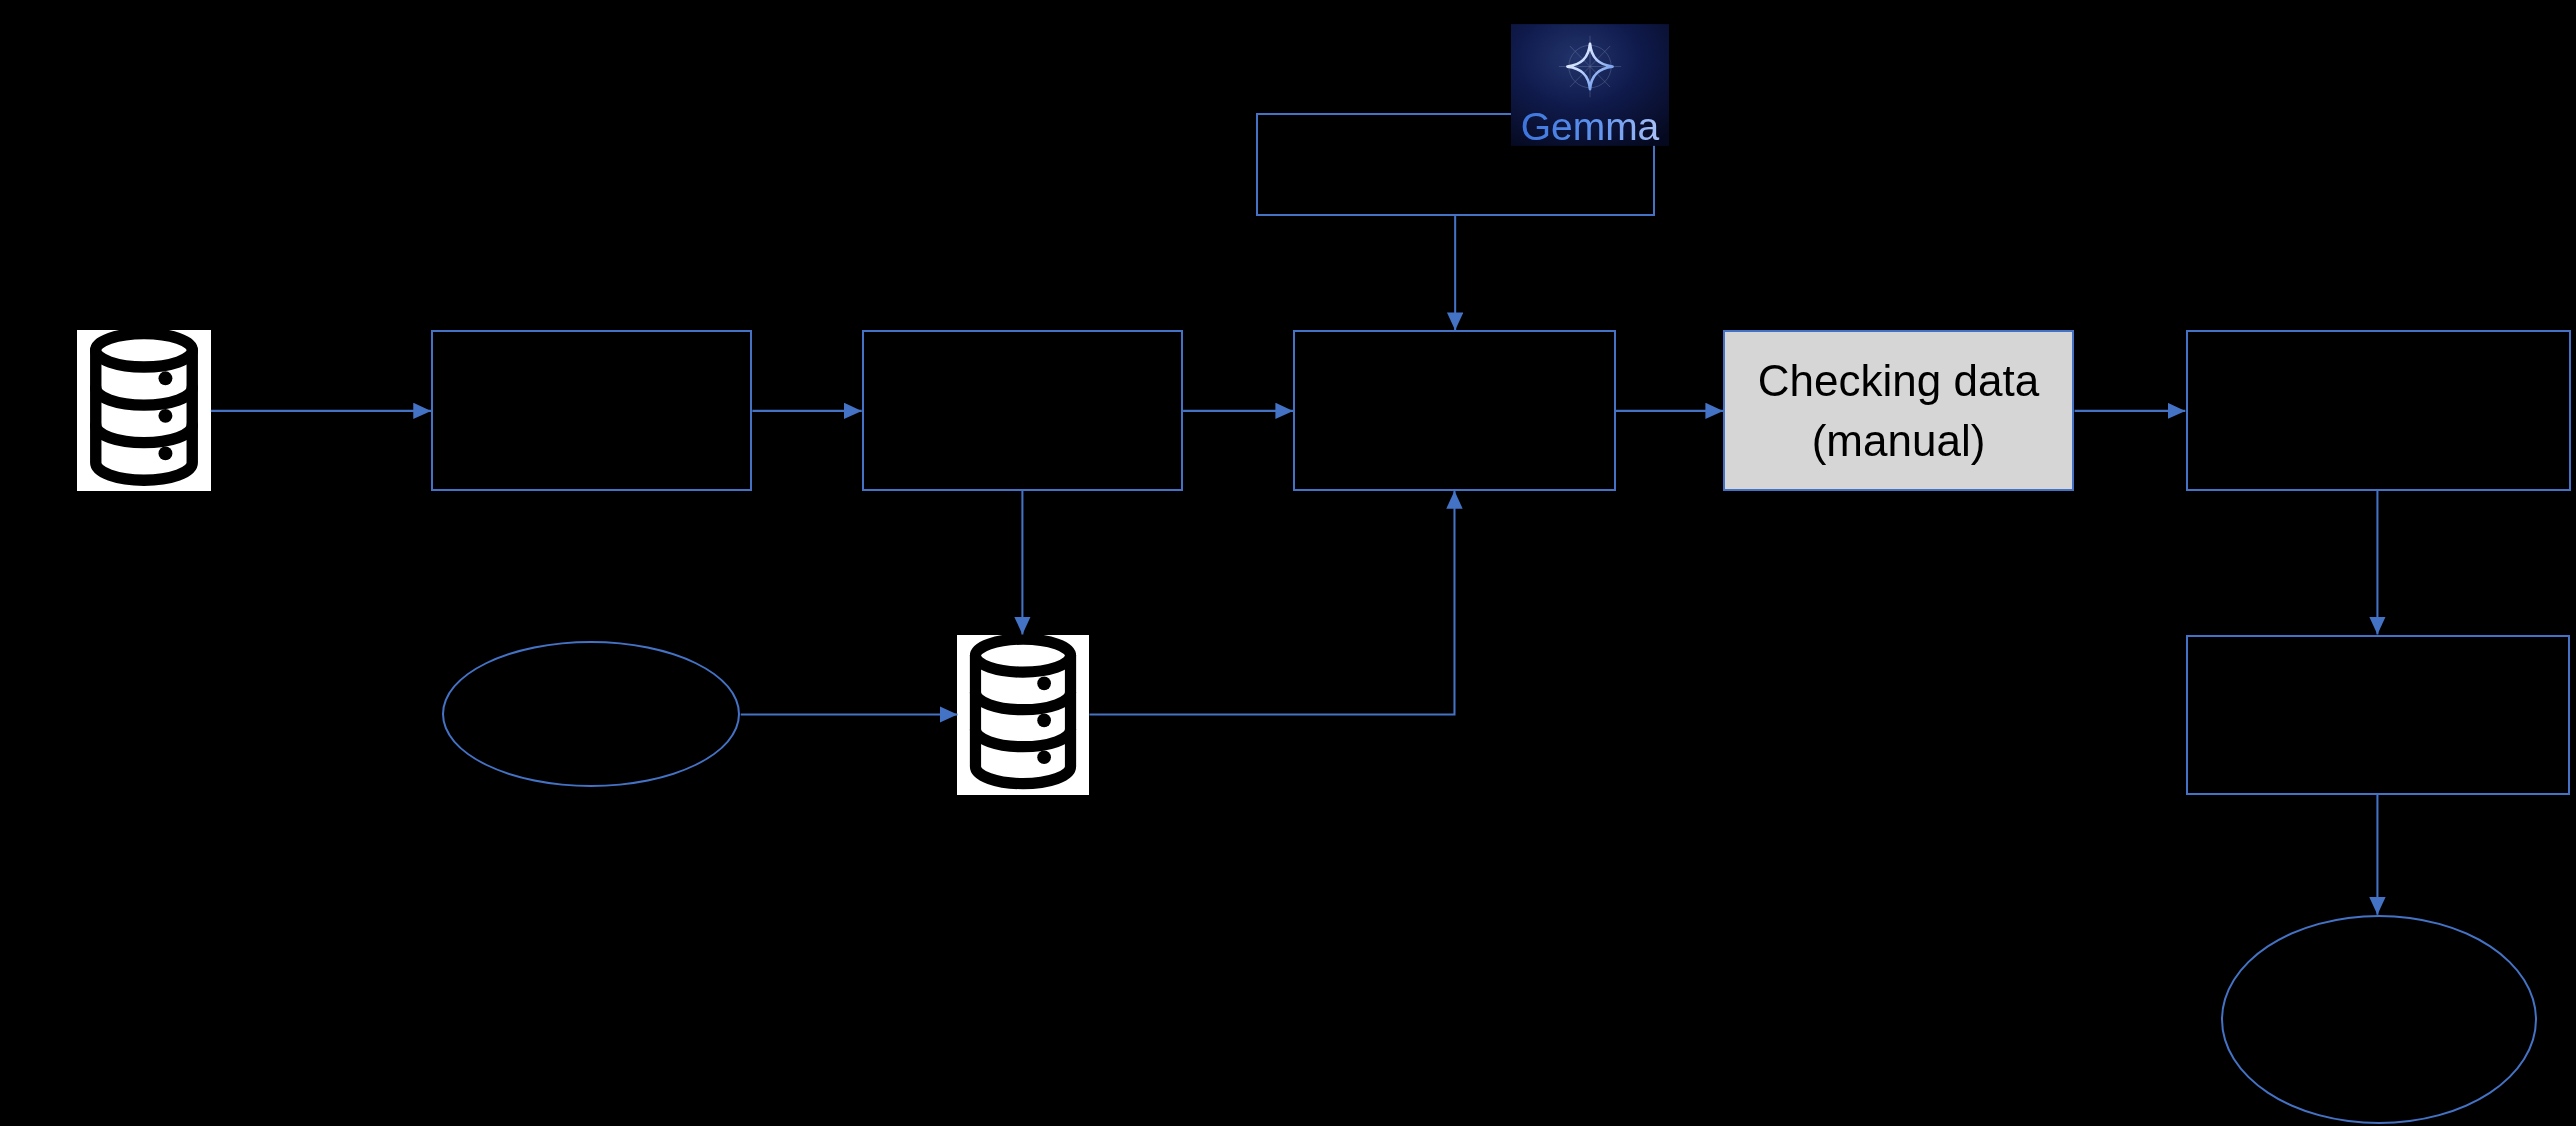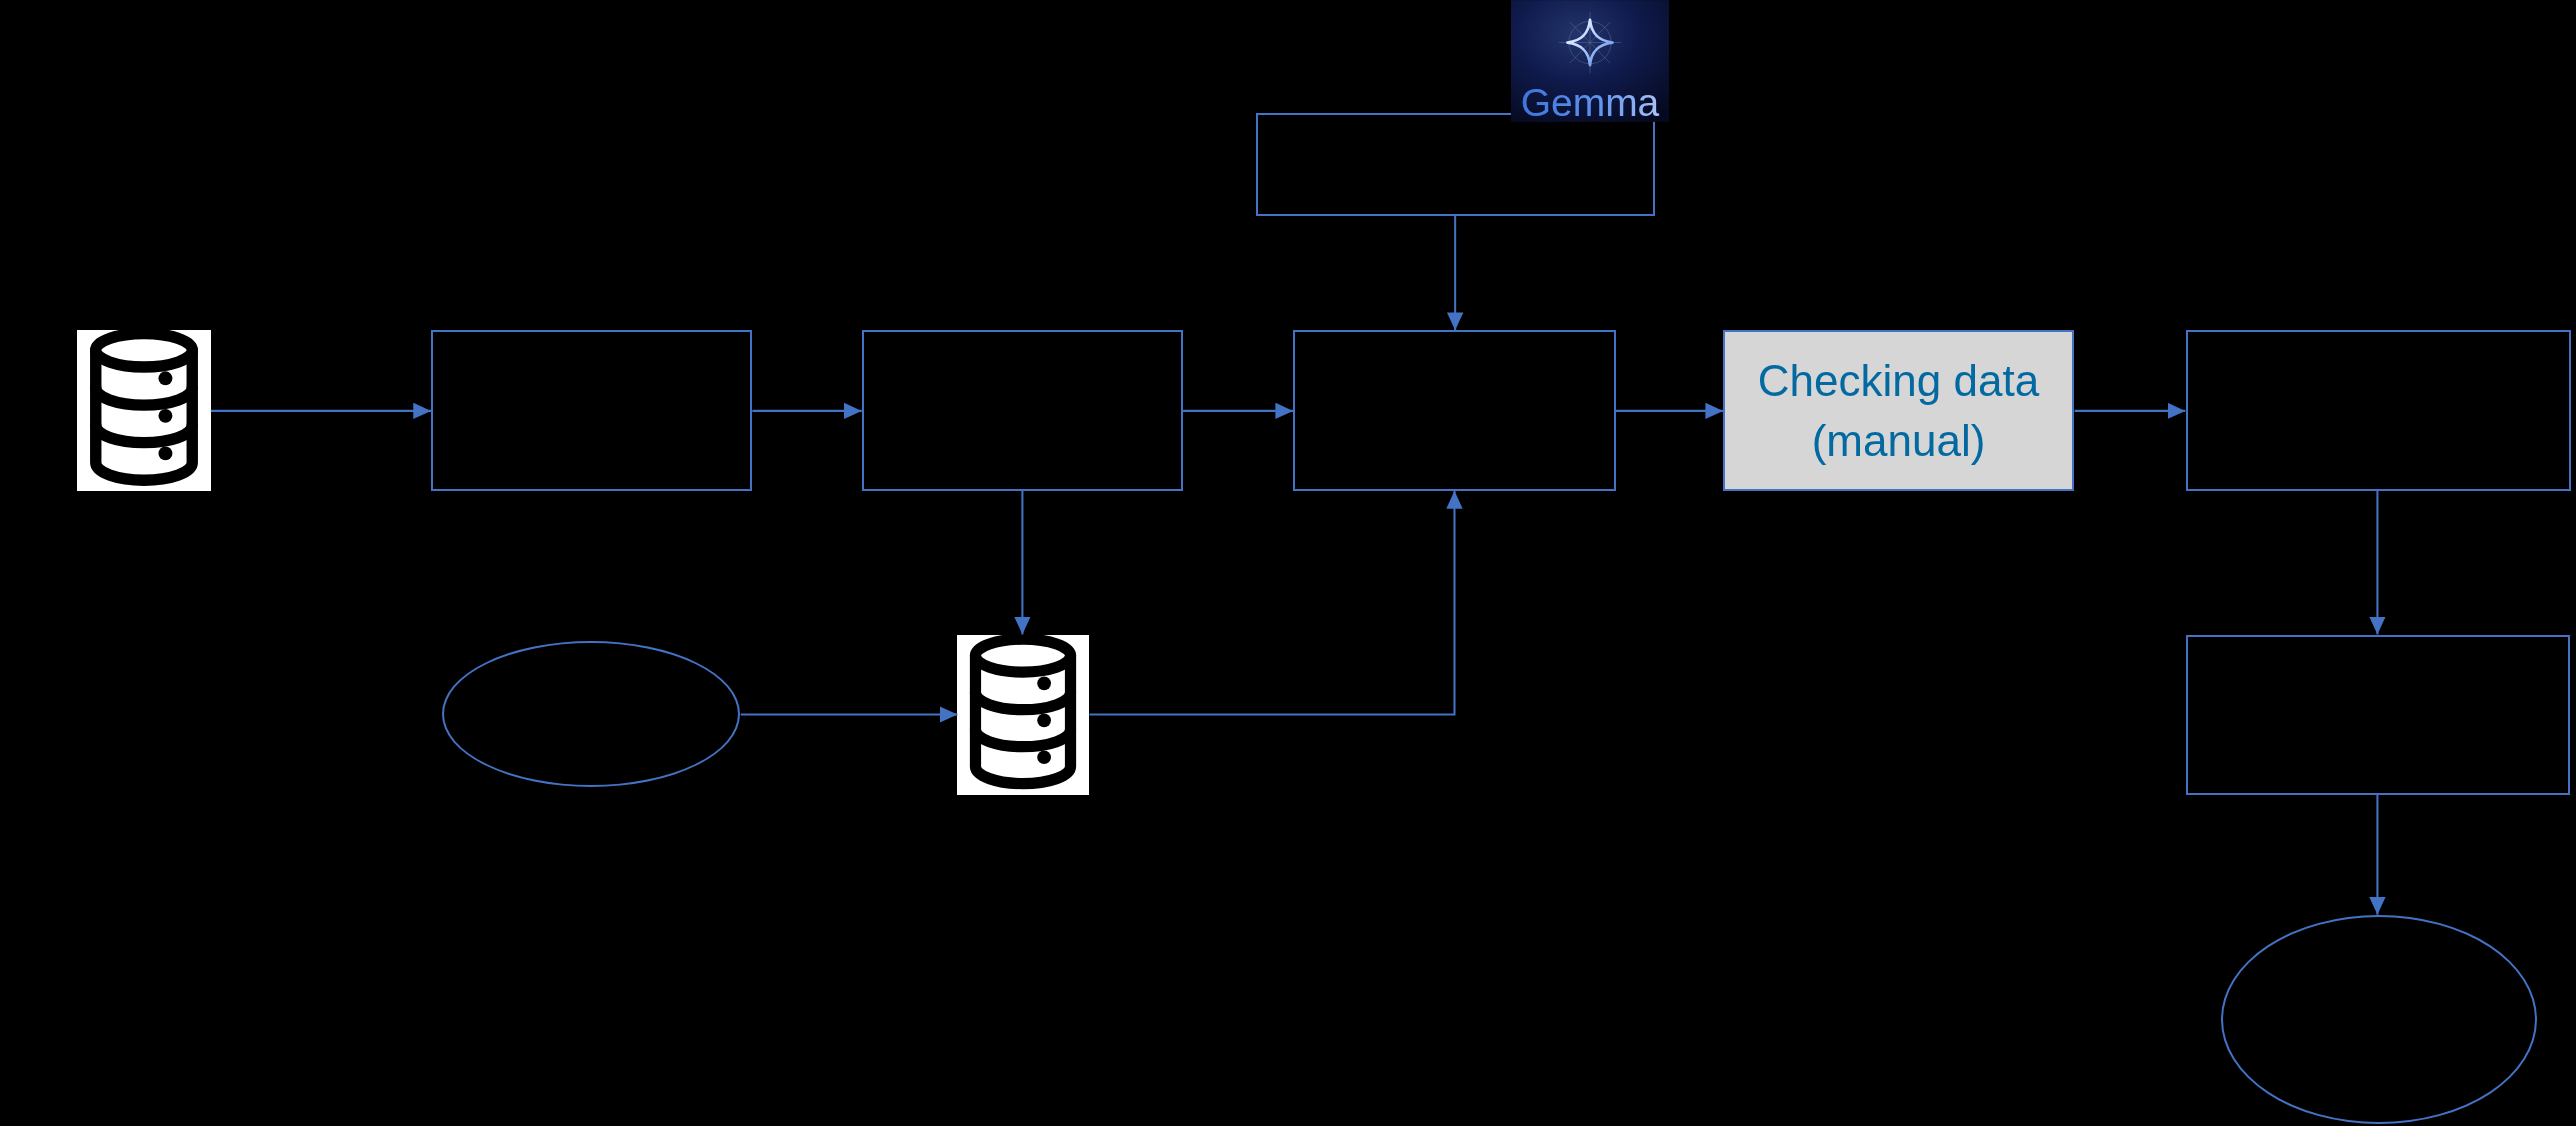--- a/index.html
+++ b/index.html
@@ -25,42 +25,42 @@
     border-radius: 50%;
     border-width: 2.7px;
   }
   .gray-box {
     background: #D6D6D6;
     border-width: 2.7px;
     display: flex;
     flex-direction: column;
     align-items: center;
     justify-content: center;
-    color: #0369a1;
+    color: #000000;
     font-size: 44px;
     line-height: 60px;
     text-align: center;
     white-space: nowrap;
   }
   .tile {
     position: absolute;
     box-sizing: border-box;
   }
   .db-tile { background: #FFFFFF; }
   .db-tile svg { display: block; width: 100%; height: 100%; }
   .logo-tile svg { display: block; width: 100%; height: 100%; }
   .connectors {
     position: absolute;
     left: 0; top: 0;
     width: 2576px;
     height: 1126px;
     z-index: 5;
     pointer-events: none;
   }
-  .logo-tile { z-index: 6; }
+  .logo-tile { z-index: 6; margin-top: 24px; }
   .edge {
     stroke: #4472C4;
     stroke-width: 3;
     fill: none;
   }
 </style>
 </head>
 <body>
 
 <div class="canvas">

